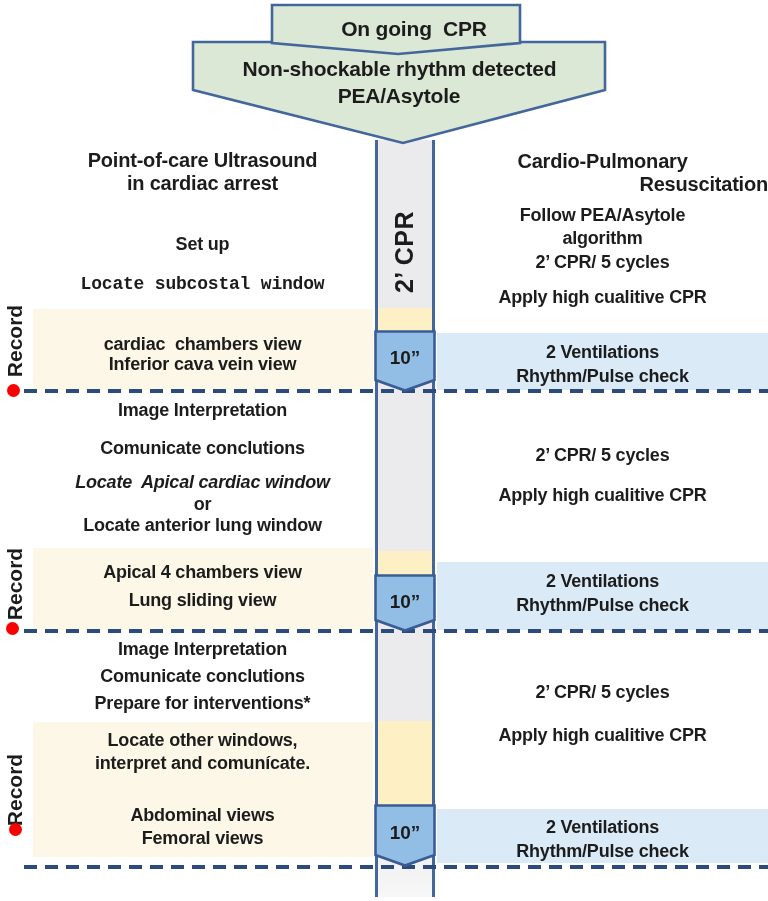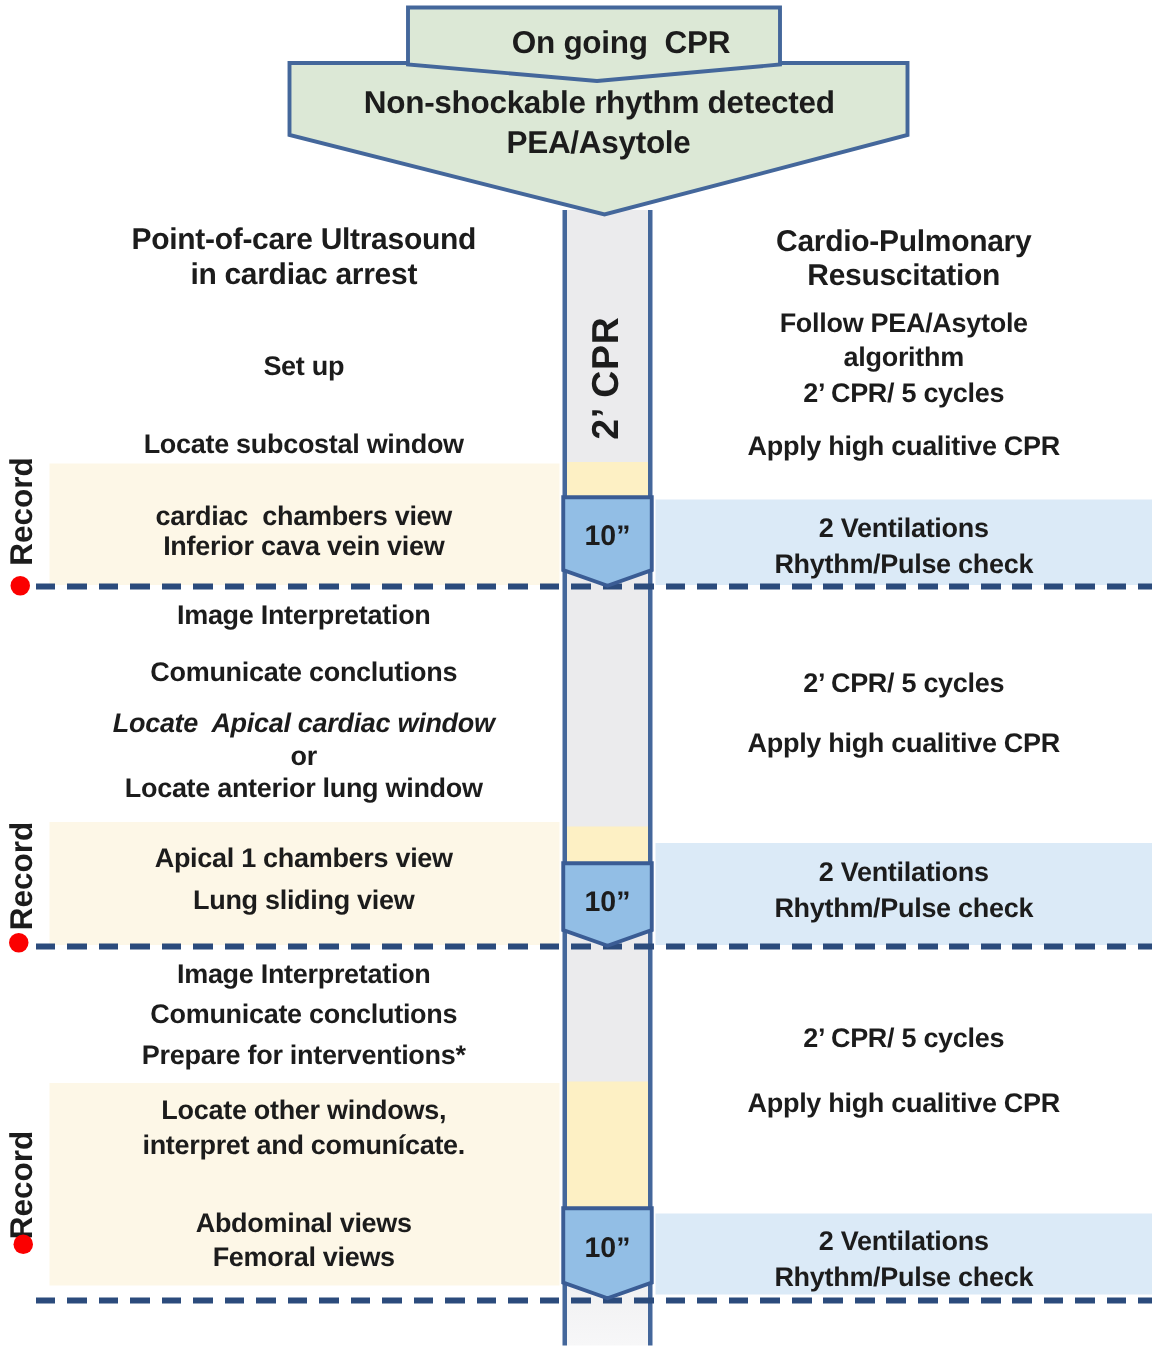--- a/index.html
+++ b/index.html
@@ -106,45 +106,45 @@
   <div class="t green-txt" style="left:193px;top:84px;width:412px;">PEA/Asytole</div>
 
   <div class="bar-label">2’ CPR</div>
   <div class="pause-label" style="top:347px;">10”</div>
   <div class="pause-label" style="top:591px;">10”</div>
   <div class="pause-label" style="top:822px;">10”</div>
 
   <div class="t title lcol" style="top:149px;">Point-of-care Ultrasound</div>
   <div class="t title lcol" style="top:172px;">in cardiac arrest</div>
   <div class="t lcol" style="top:232px;">Set up</div>
-  <div class="t lcol" style="top:284px;">Locate subcostal window</div>
+  <div class="t lcol" style="top:272px;font-family:Liberation Mono, monospace;">Locate subcostal window</div>
 
   <div class="t lcol" style="top:332px;">cardiac  chambers view</div>
   <div class="t lcol" style="top:352px;text-align:center;">Inferior cava vein view</div>
 
   <div class="t lcol" style="top:398px;">Image Interpretation</div>
   <div class="t lcol" style="top:436px;">Comunicate conclutions</div>
   <div class="t lcol" style="top:470px;font-style:italic;">Locate  Apical cardiac window</div>
   <div class="t lcol" style="top:492px;">or</div>
   <div class="t lcol" style="top:513px;">Locate anterior lung window</div>
 
-  <div class="t lcol" style="top:560px;">Apical 1 chambers view</div>
+  <div class="t lcol" style="top:560px;">Apical 4 chambers view</div>
   <div class="t lcol" style="top:588px;">Lung sliding view</div>
 
   <div class="t lcol" style="top:637px;">Image Interpretation</div>
   <div class="t lcol" style="top:664px;">Comunicate conclutions</div>
   <div class="t lcol" style="top:691px;">Prepare for interventions*</div>
 
   <div class="t lcol" style="top:728px;">Locate other windows,</div>
   <div class="t lcol" style="top:751px;">interpret and comunícate.</div>
   <div class="t lcol" style="top:803px;">Abdominal views</div>
   <div class="t lcol" style="top:826px;">Femoral views</div>
 
   <div class="t title rcol" style="top:150px;">Cardio-Pulmonary</div>
-  <div class="t title rcol" style="top:173px;">Resuscitation</div>
+  <div class="t title rcol" style="top:173px;text-align:right;">Resuscitation</div>
   <div class="t rcol" style="top:203px;">Follow PEA/Asytole</div>
   <div class="t rcol" style="top:226px;">algorithm</div>
   <div class="t rcol" style="top:250px;">2’ CPR/ 5 cycles</div>
   <div class="t rcol" style="top:285px;">Apply high cualitive CPR</div>
 
   <div class="t rcol vent-line" style="top:340px;">2 Ventilations</div>
   <div class="t rcol vent-line" style="top:364px;">Rhythm/Pulse check</div>
 
   <div class="t rcol" style="top:443px;">2’ CPR/ 5 cycles</div>
   <div class="t rcol" style="top:483px;">Apply high cualitive CPR</div>

